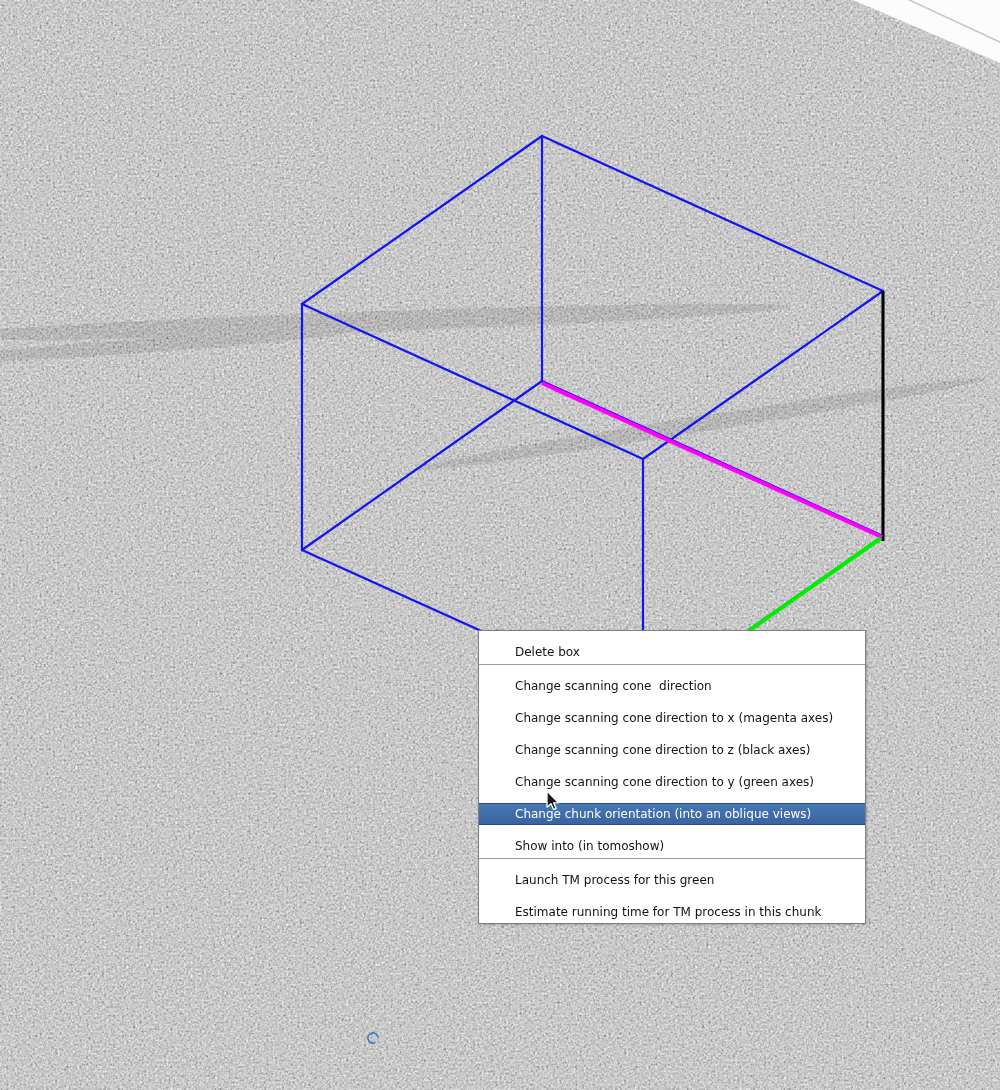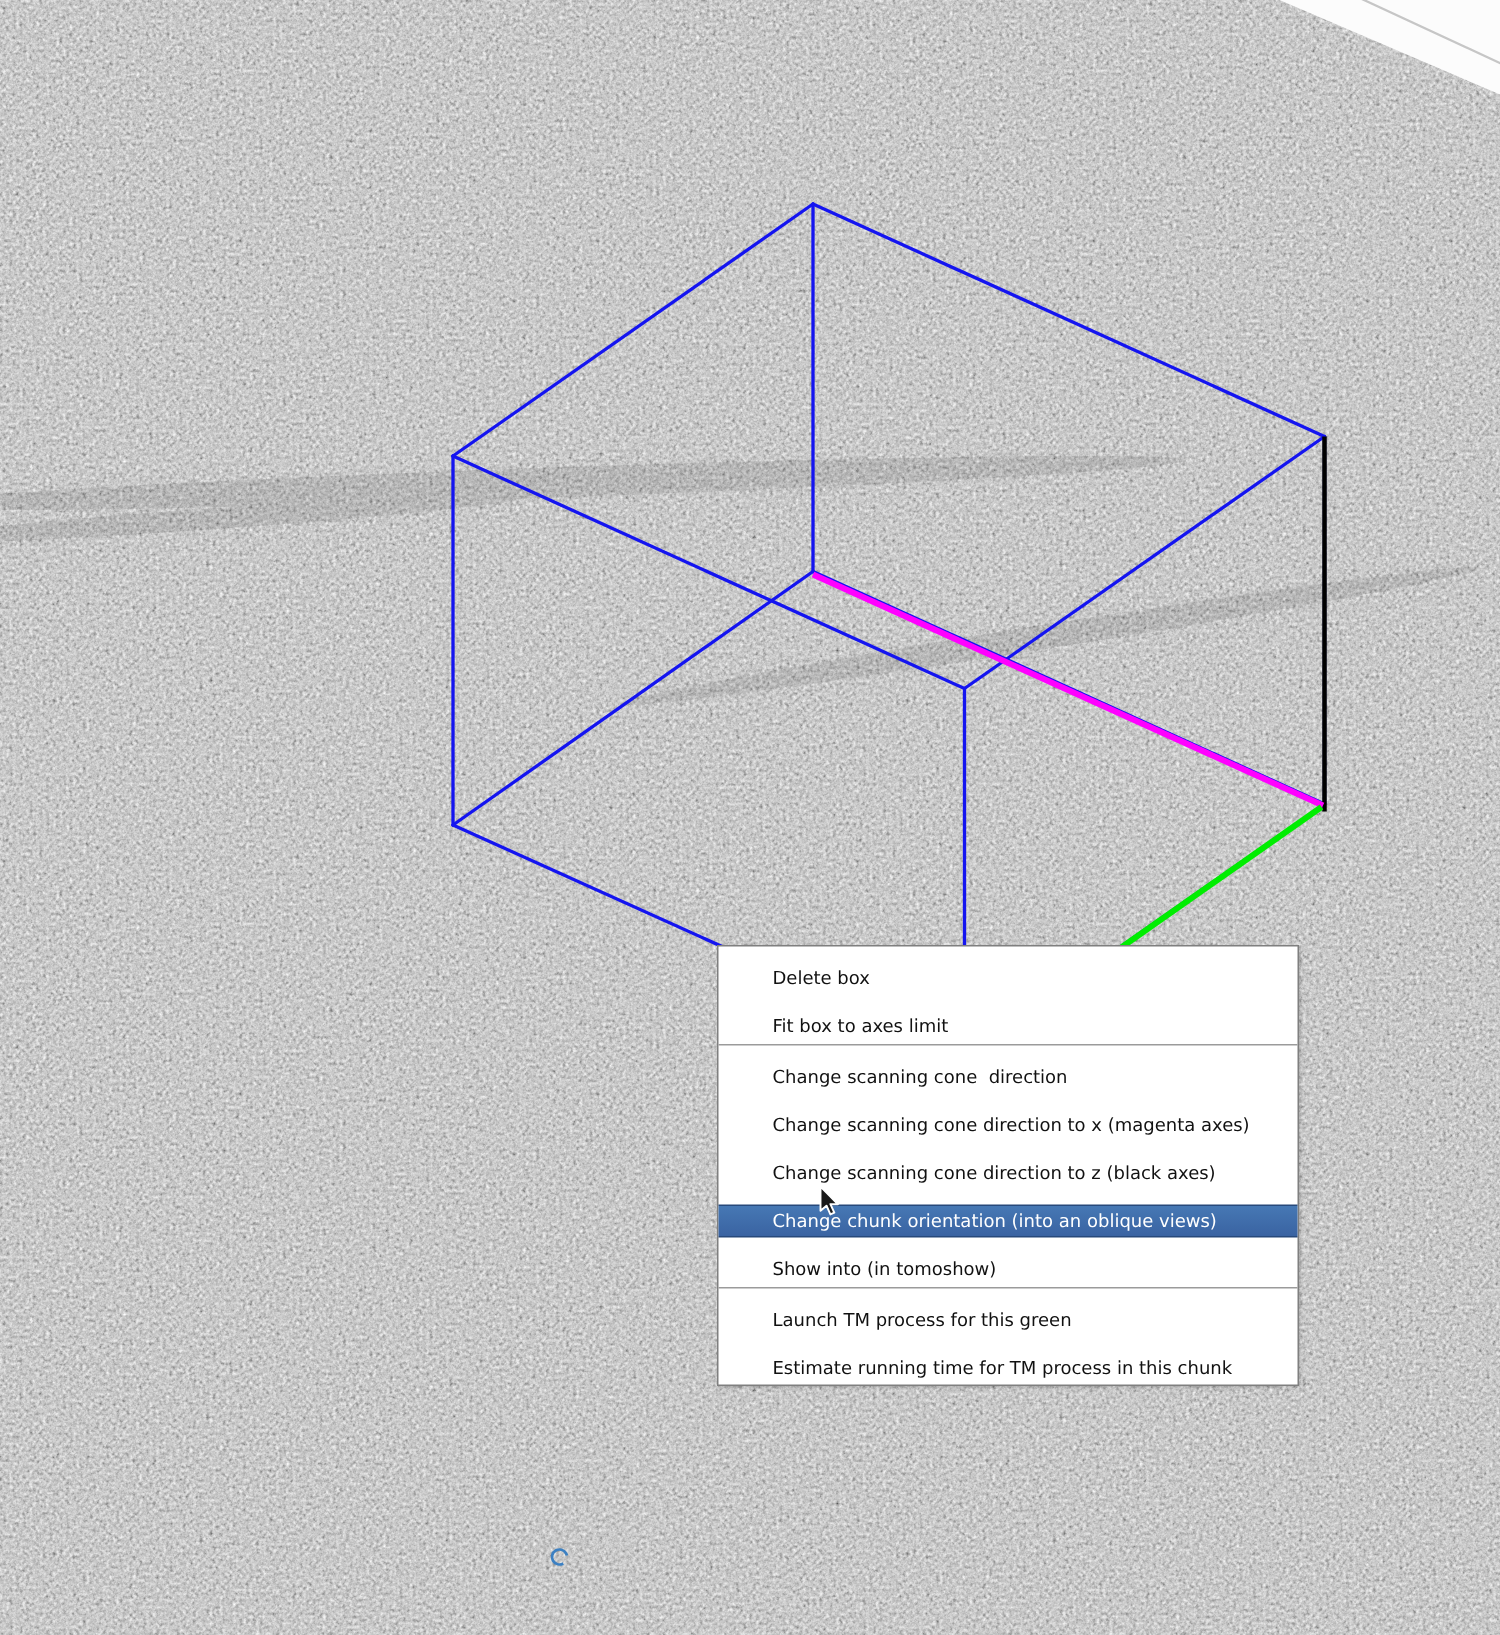--- a/index.html
+++ b/index.html
@@ -68,27 +68,27 @@
 
   <line x1="883" y1="291" x2="883" y2="541" stroke-width="3" stroke="#000000"></line>
   <line x1="542" y1="383" x2="882" y2="537" stroke-width="4" stroke="#ff00ff"></line>
   <line x1="881" y1="538" x2="643" y2="705" stroke-width="4" stroke="#00ee00"></line>
 
   <circle cx="373" cy="1038" r="5" fill="none" stroke-width="1.8" stroke-dasharray="25 6.4" transform="rotate(60 373 1038)" stroke="#3c80c2"></circle>
 </svg>
 
 <div id="context-menu">
   <div class="mi">Delete box</div>
-  <div class="mi">Fit box to axes limit</div>
 
   <div class="msep"></div>
 
   <div class="mi">Change scanning cone  direction</div>
   <div class="mi">Change scanning cone direction to x (magenta axes)</div>
   <div class="mi">Change scanning cone direction to z (black axes)</div>
+  <div class="mi">Change scanning cone direction to y (green axes)</div>
   <div class="mi hl">Change chunk orientation (into an oblique views)</div>
   <div class="mi">Show into (in tomoshow)</div>
 
   <div class="msep"></div>
 
   <div class="mi">Launch TM process for this green</div>
   <div class="mi">Estimate running time for TM process in this chunk</div>
 </div>
 
 <svg id="cursor" width="20" height="24" viewBox="-2 -2 20 24">

